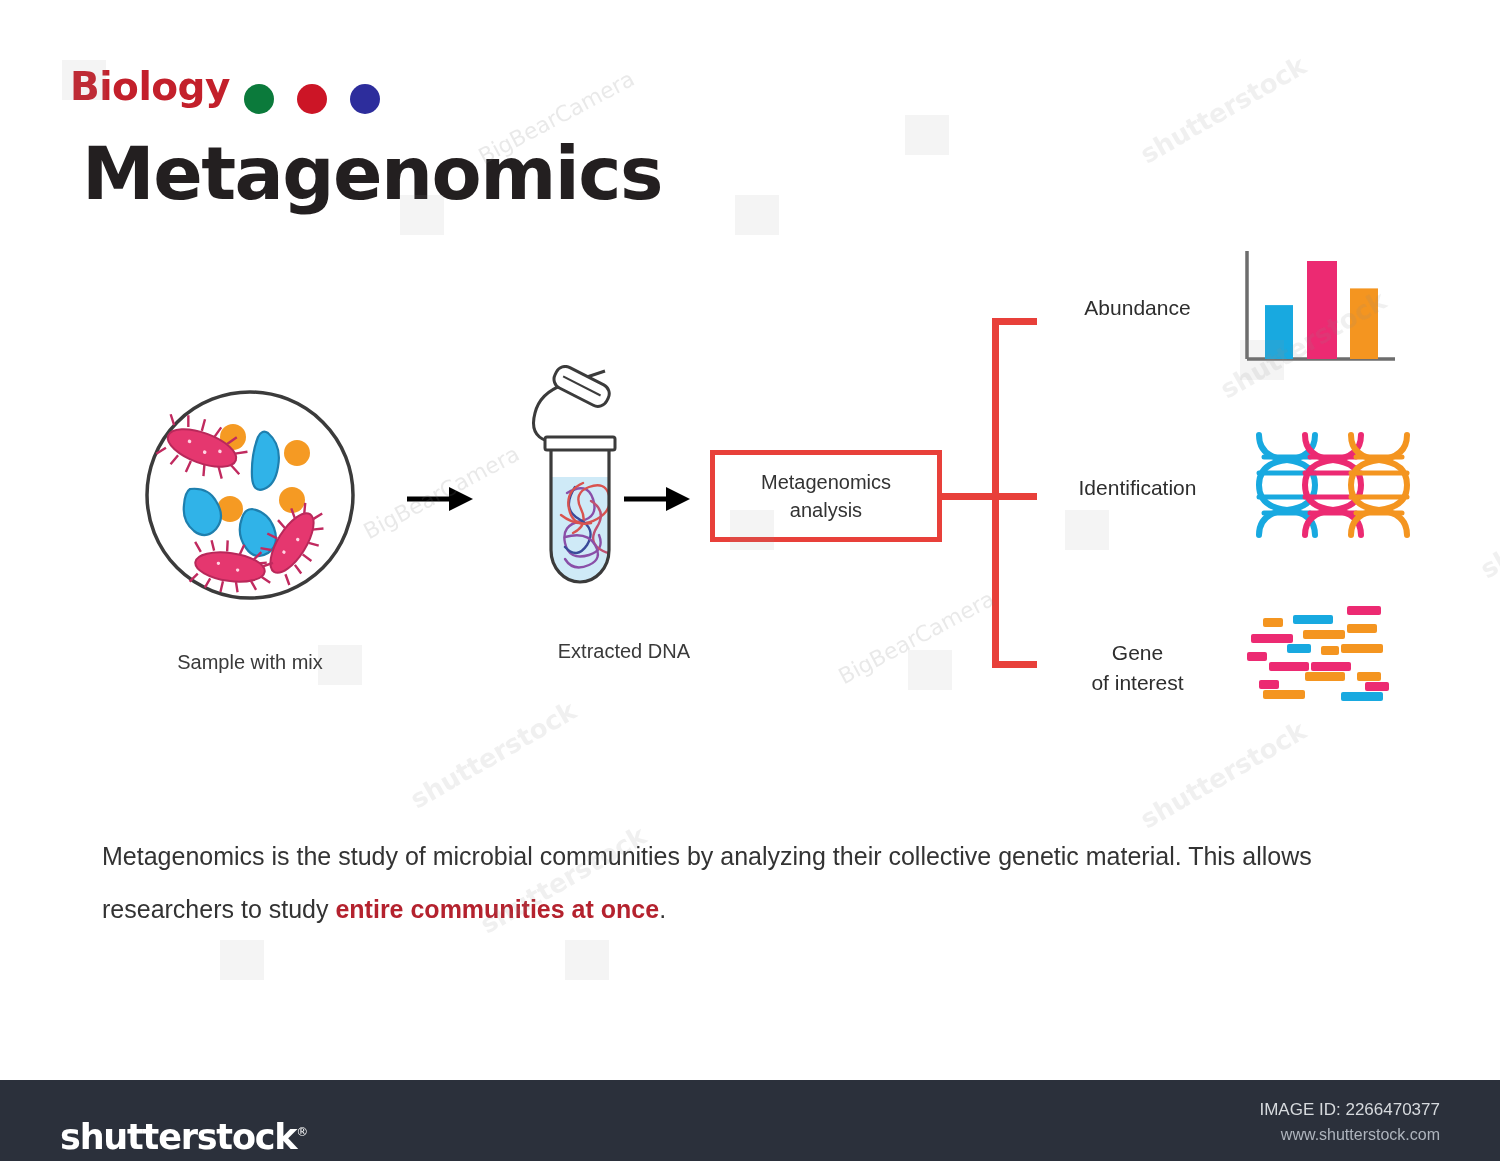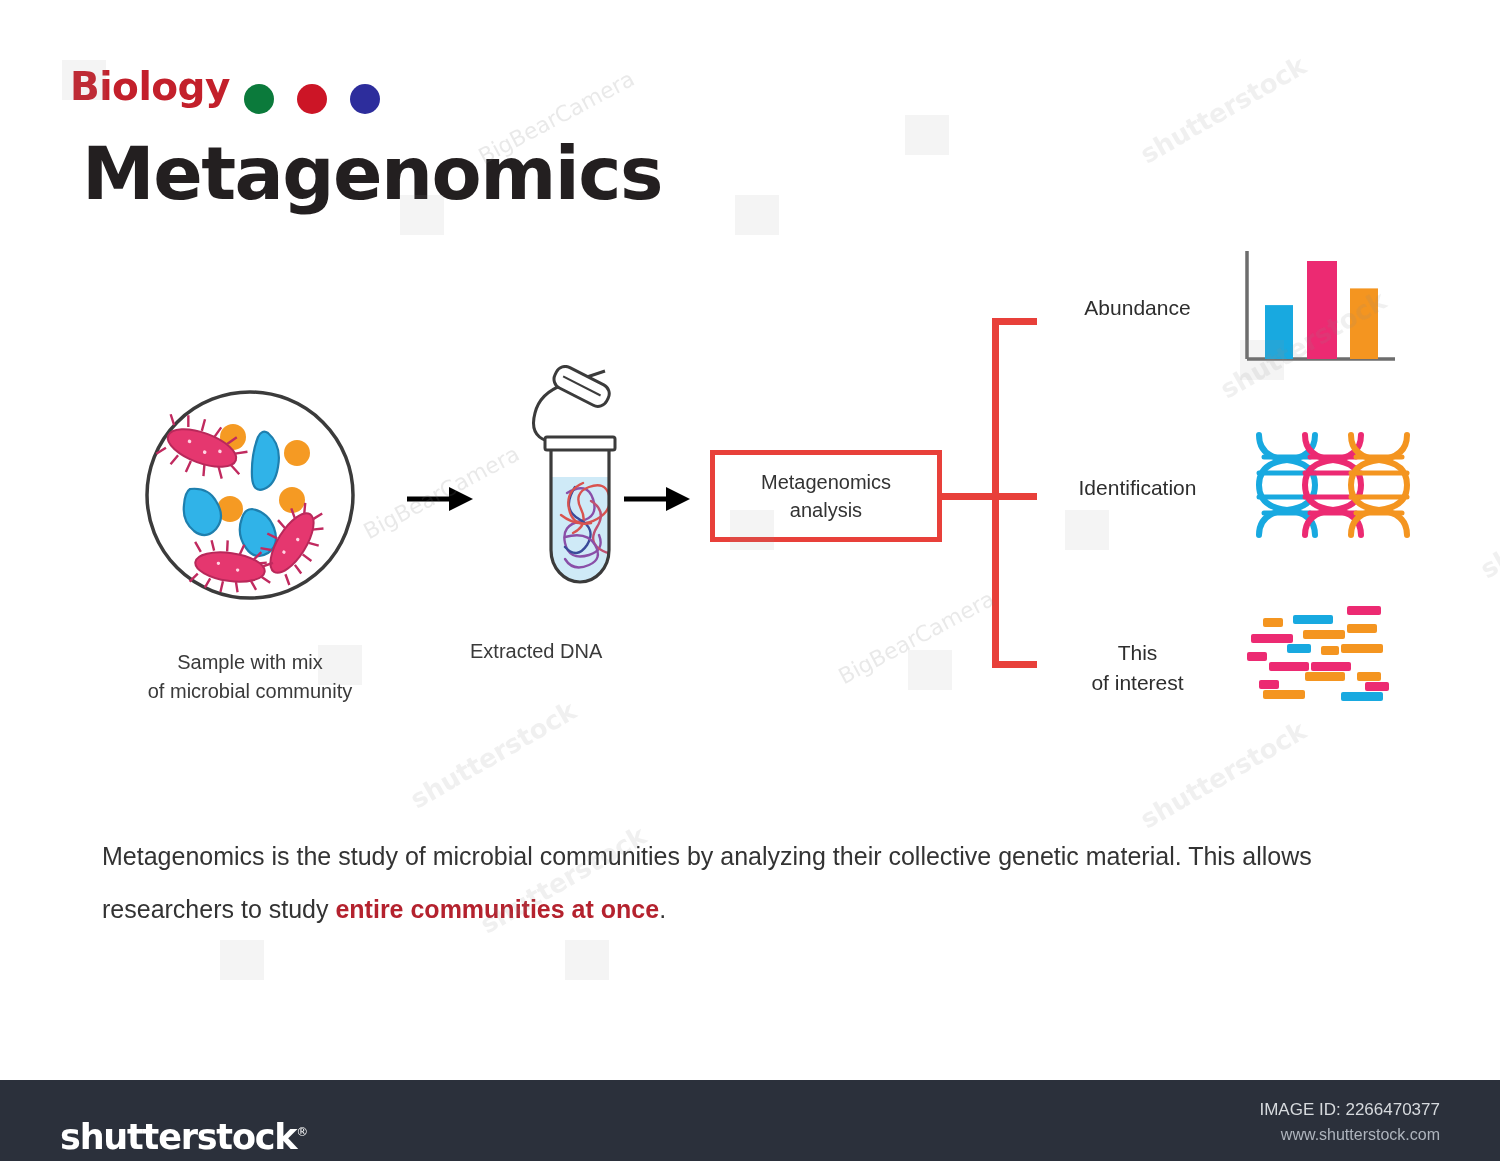--- a/index.html
+++ b/index.html
@@ -44,21 +44,21 @@
   #petri-stage { position: absolute; left: 140px; top: 385px; width: 220px; height: 300px; }
   #petri-caption {
     position: absolute; left: -20px; top: 235px; width: 260px;
     text-align: center; font-size: 20px; color: #3a3a3a; line-height: 29px; margin-top: 28px;
   }
 
   
   #tube-stage { position: absolute; left: 495px; top: 365px; width: 170px; height: 310px; }
   #tube-caption {
     position: absolute; left: -25px; top: 275px; width: 220px;
-    text-align: left; font-size: 20px; color: #3a3a3a;
+    text-align: right; font-size: 20px; color: #3a3a3a;
   }
 
   
   .flow-arrow { position: absolute; }
   #arrow-1 { left: 405px; top: 482px; }
   #arrow-2 { left: 622px; top: 482px; }
 
   
   #analysis-box {
     position: absolute; left: 710px; top: 450px;
@@ -208,21 +208,20 @@
             <path d="M-31 -11 l-7 -9 M-18 -14 l-4 -10 M-5 -15 l-1 -11 M8 -14 l3 -10 M22 -10 l7 -9 M32 -5 l10 -5"></path>
             <path d="M-31 11 l-7 9 M-18 14 l-4 10 M-5 15 l-1 11 M8 14 l3 10 M22 10 l7 9 M32 5 l10 5"></path>
           </g>
           <circle cx="-12" cy="-2" r="1.7" fill="#ffd3e2" stroke="none"></circle>
           <circle cx="8" cy="2" r="1.7" fill="#ffd3e2" stroke="none"></circle>
         </g>
       </g>
     </svg>
     <div id="petri-caption">
       <div>Sample with mix</div>
-      <div>of microbial community</div>
     </div>
   </div>
 
   <div class="flow-arrow" id="arrow-1">
     <svg width="70" height="34" viewBox="0 0 70 34">
       <line x1="2" y1="17" x2="48" y2="17" stroke="#000000" stroke-width="5"></line>
       <polygon points="44,5 68,17 44,29" fill="#000000"></polygon>
     </svg>
   </div>
 
@@ -336,21 +335,21 @@
               <line x1="7" y1="78" x2="53" y2="78"></line>
             </g>
           </g>
         </g>
       </svg>
     </div>
   </div>
 
   <div class="outcome-row" id="row-gene">
     <div class="outcome-label">
-      <div>This</div>
+      <div>Gene</div>
       <div>of interest</div>
     </div>
     <div class="outcome-icon">
       <svg width="175" height="120" viewBox="0 0 175 120">
         <g>
           <rect x="112" y="6" width="34" height="9" rx="2" fill="#ec2a72"></rect>
           <rect x="58" y="15" width="40" height="9" rx="2" fill="#18a9e0"></rect>
           <rect x="28" y="18" width="20" height="9" rx="2" fill="#f49520"></rect>
           <rect x="112" y="24" width="30" height="9" rx="2" fill="#f49520"></rect>
           <rect x="68" y="30" width="42" height="9" rx="2" fill="#f49520"></rect>

